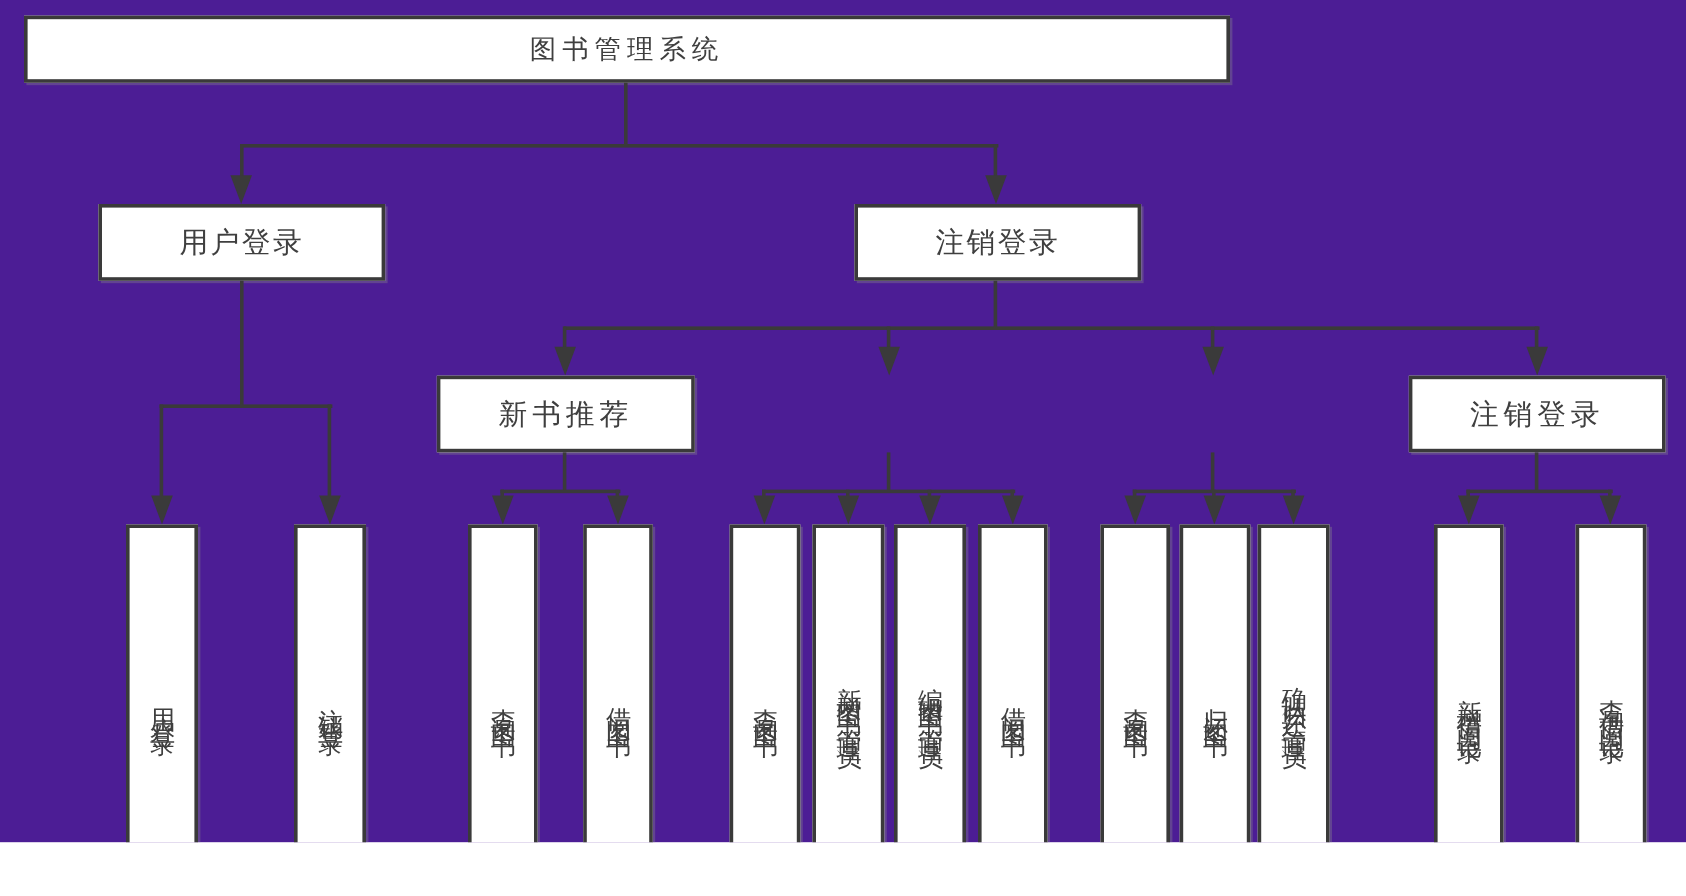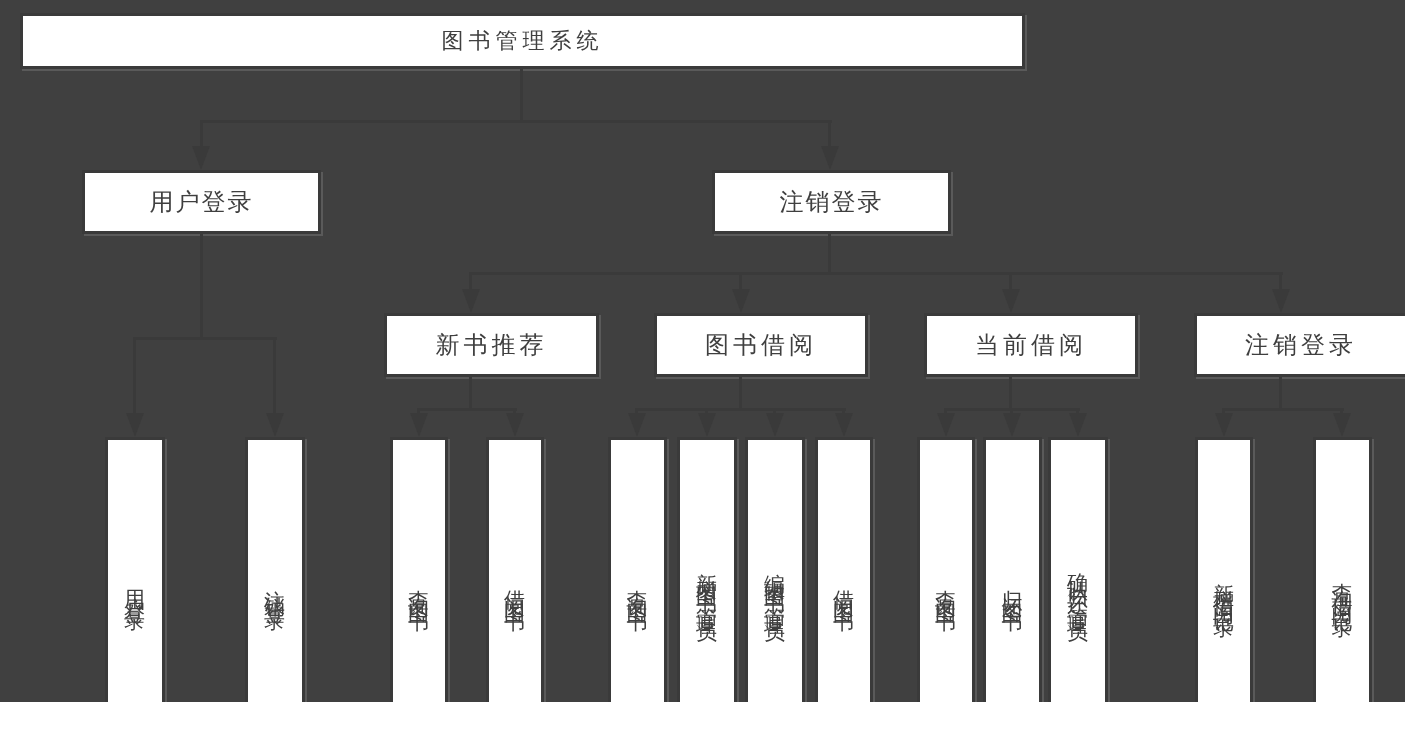--- a/index.html
+++ b/index.html
@@ -1,36 +1,36 @@
 <!DOCTYPE html>
 <html><head>
 <meta charset="utf-8">
 <style>
   html,body{margin:0;padding:0;background:#ffffff;}
   #canvas{
     position:relative;
     width:1405px;height:702px;
-    background:#404040;
+    background:#4c1d95;
     font-family:"Liberation Sans","DejaVu Sans",sans-serif;
     overflow:hidden;
   }
   .box{
     position:absolute;
     box-sizing:border-box;
     border:3px solid #3a3a3a;
     background:#ffffff;
     display:flex;
     align-items:center;
     justify-content:center;
     color:#3f3f3f;
     box-shadow:2px 2px 0 rgba(140,140,140,0.35);
   }
   .lv1{font-size:22px;letter-spacing:5px;}
   .lv2{font-size:24px;letter-spacing:2px;}
-  .lv3{font-size:24px;letter-spacing:4px;margin-left:20px;}
+  .lv3{font-size:24px;letter-spacing:4px;}
   .leaf{
     writing-mode:vertical-rl;
     text-orientation:mixed;
     font-size:21px;
     letter-spacing:7px;
     line-height:1;
   }
   .vline{position:absolute;width:3px;background:#3a3a3a;}
   .hline{position:absolute;height:3px;background:#3a3a3a;}
   .arrow{
@@ -85,26 +85,20 @@
   <div class="arrow" style="left:462px;top:289px"></div>
   <div class="vline" style="left:739px;top:272px;height:20px"></div>
   <div class="arrow" style="left:732px;top:289px"></div>
   <div class="vline" style="left:1009px;top:272px;height:20px"></div>
   <div class="arrow" style="left:1002px;top:289px"></div>
   <div class="vline" style="left:1279px;top:272px;height:20px"></div>
   <div class="arrow" style="left:1272px;top:289px"></div>
 
   <div class="box lv3" style="left:364px;top:313px;width:215px;height:64px">
     <span>新书推荐</span>
-  </div>
-  <div class="box lv3" style="left:634px;top:313px;width:214px;height:64px">
-    <span>图书借阅</span>
-  </div>
-  <div class="box lv3" style="left:904px;top:313px;width:214px;height:64px">
-    <span>当前借阅</span>
   </div>
   <div class="box lv3" style="left:1174px;top:313px;width:214px;height:64px">
     <span>注销登录</span>
   </div>
 
   <div class="vline" style="left:469px;top:377px;height:33px"></div>
   <div class="vline" style="left:739px;top:377px;height:33px"></div>
   <div class="vline" style="left:1009px;top:377px;height:33px"></div>
   <div class="vline" style="left:1279px;top:377px;height:33px"></div>
 

